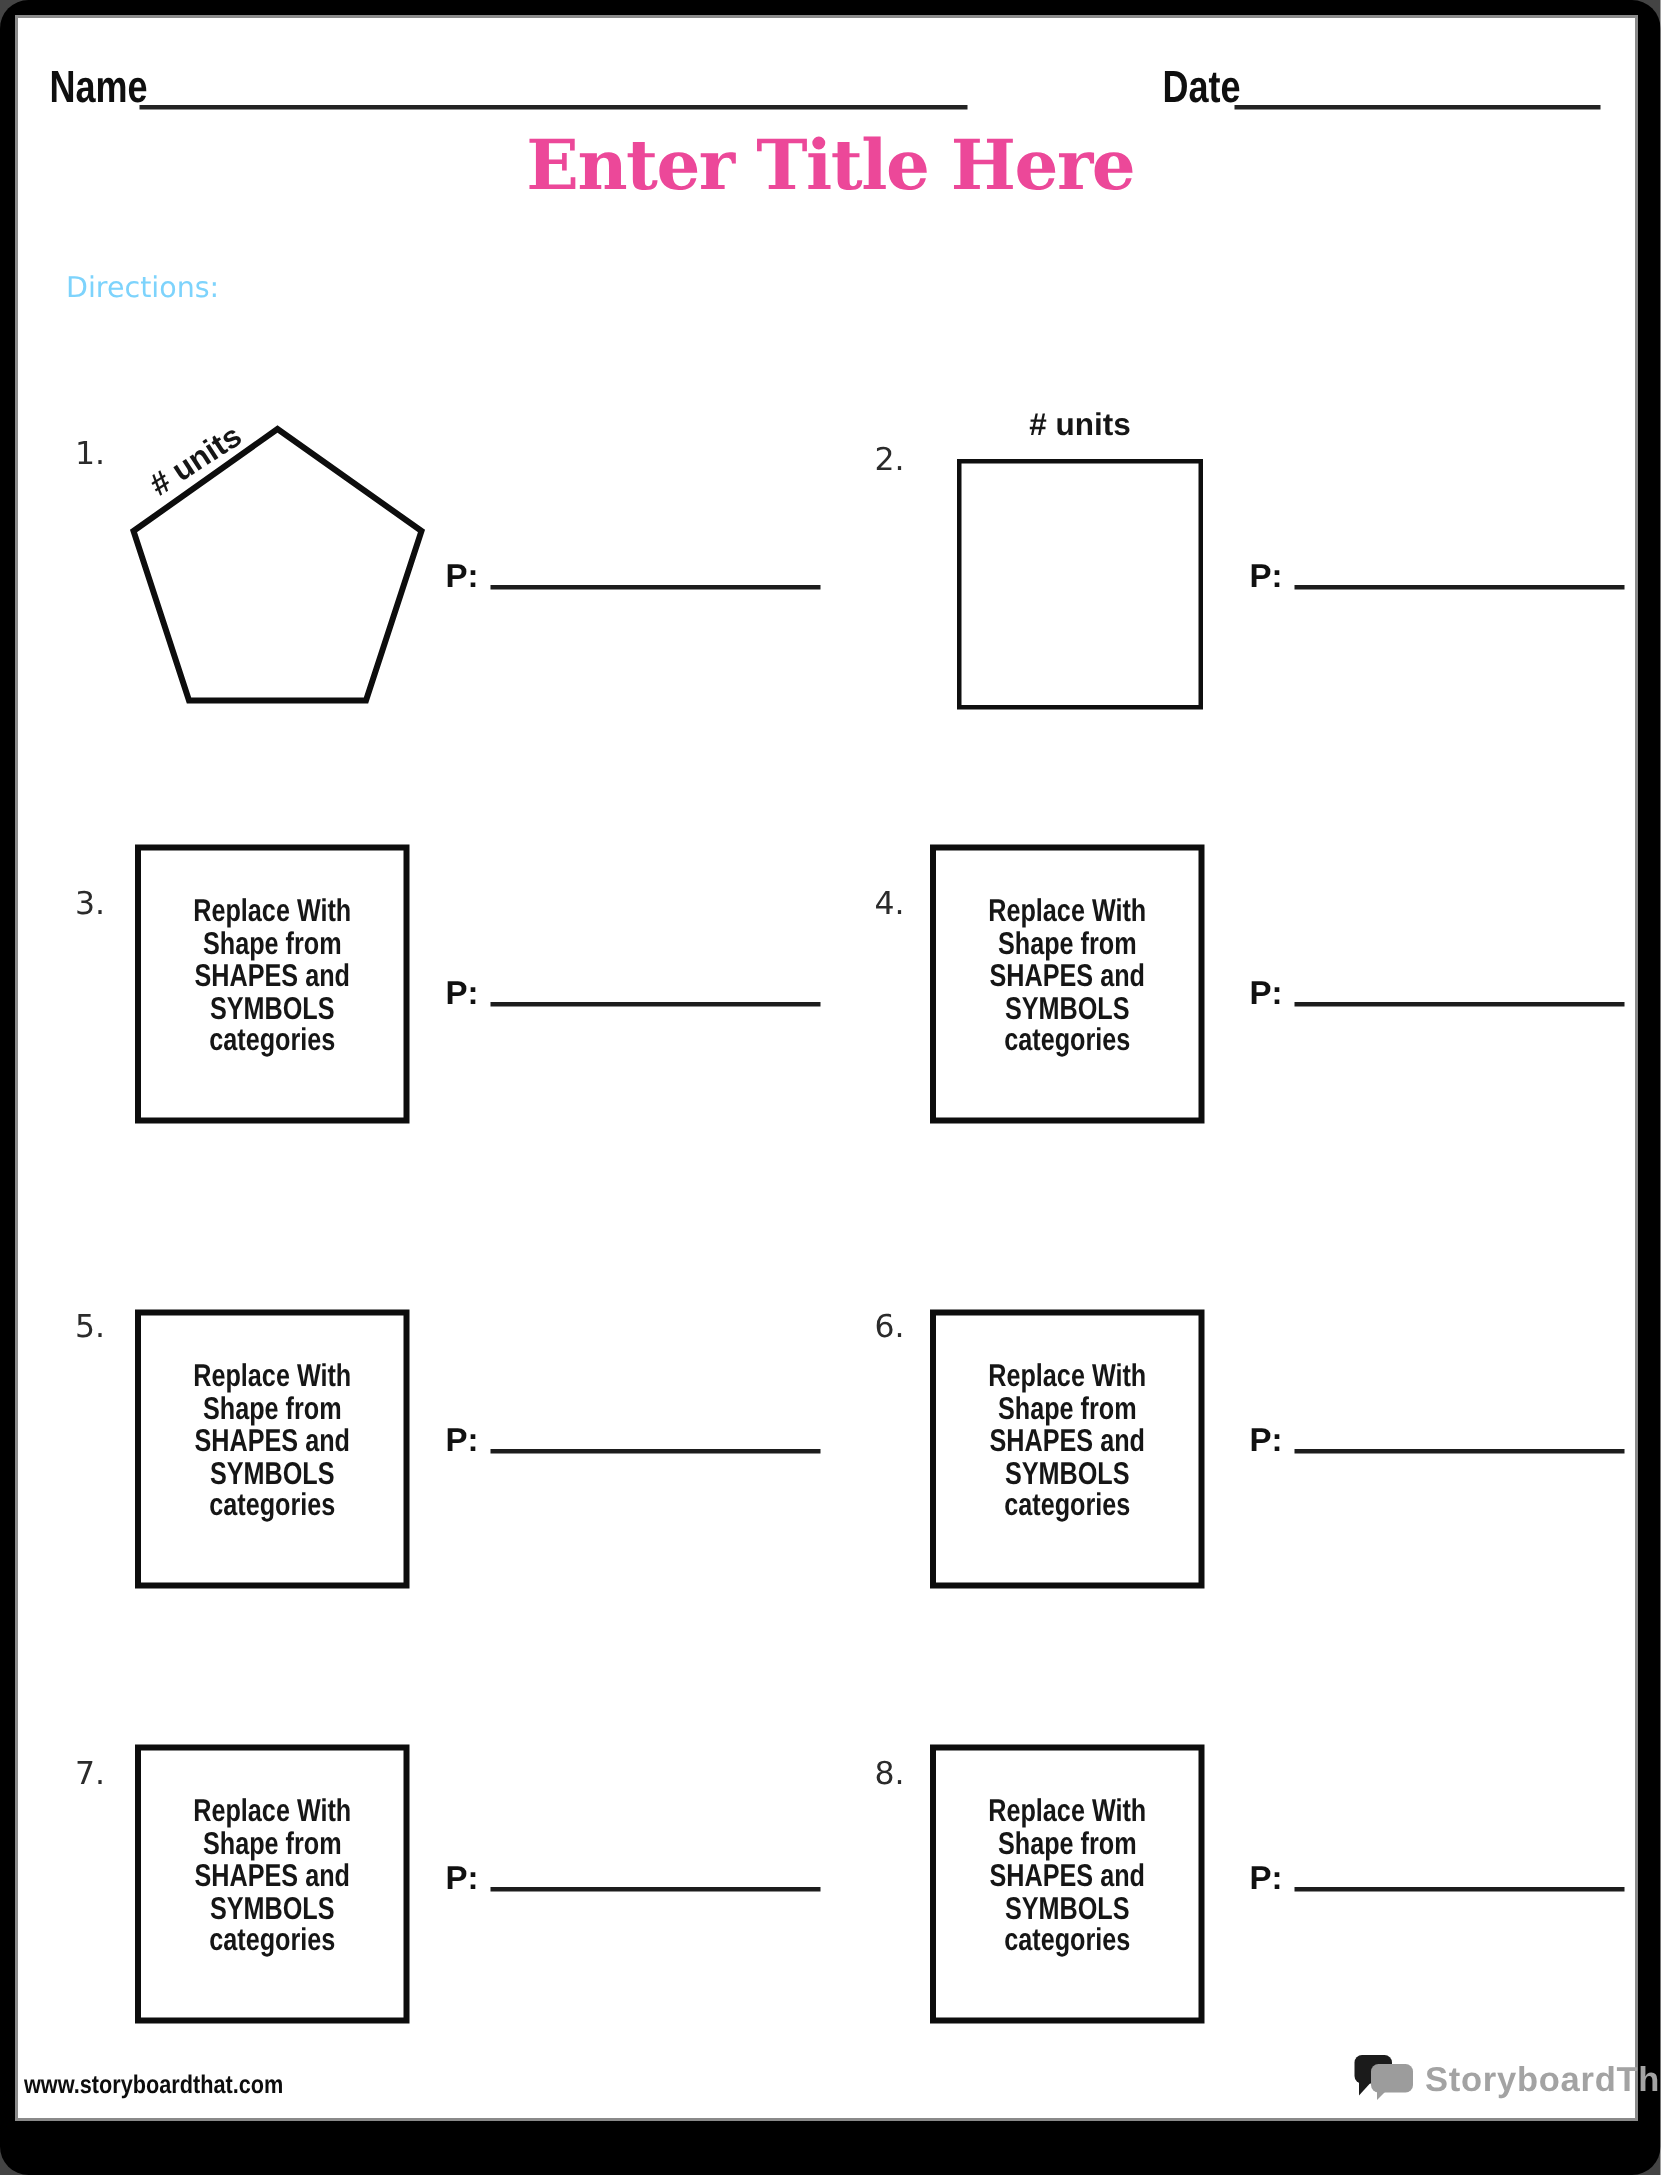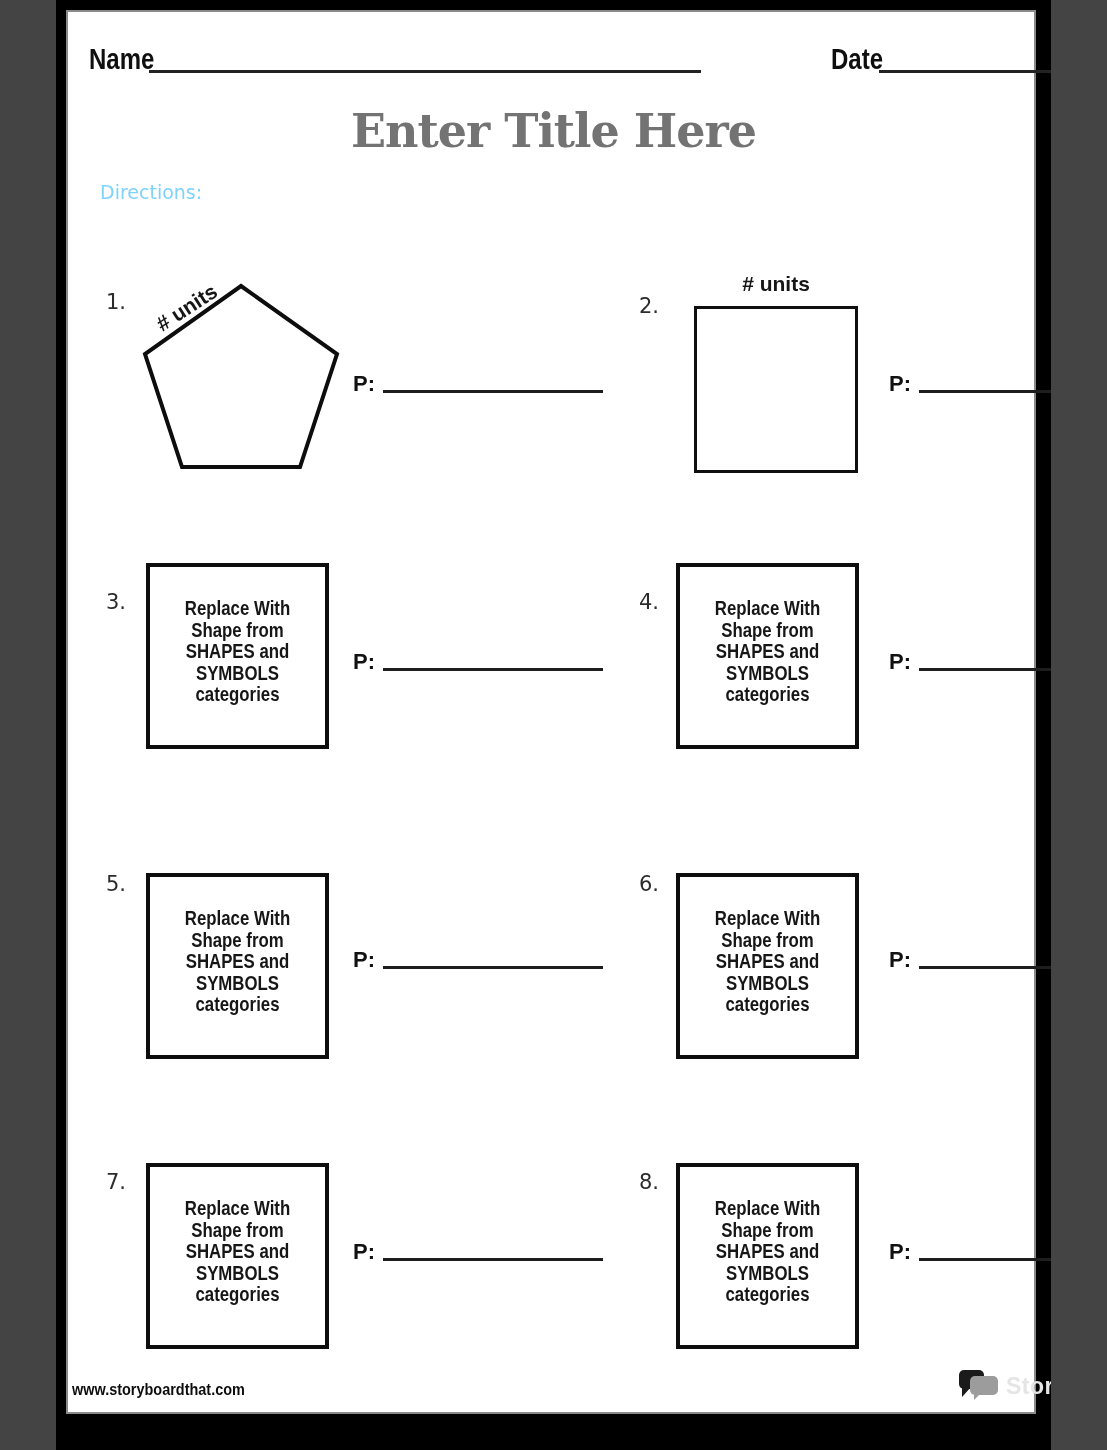--- a/index.html
+++ b/index.html
@@ -1,32 +1,32 @@
 <!DOCTYPE html>
 <html><head>
 <meta charset="utf-8">
 <style>
   * { margin:0; padding:0; box-sizing:border-box; }
   body { background:#444; font-family:"Liberation Sans", sans-serif; }
   .frame {
-    position:relative; width:995px; height:1450px; background:#000;
-    overflow:hidden; margin:0 auto;
+    position:relative; width:1107px; height:1450px; background:#000;
+    overflow:hidden; margin:0 auto;border-radius:19px;
   }
   .sheet {
     position:absolute; left:12px; top:12px; right:17px; bottom:38px;
     background:#fff; outline:2px solid #8a8a8a;
   }
   .abs { position:absolute; }
   .cond { font-weight:700; display:inline-block; transform:scaleX(.8); transform-origin:0 50%; }
   .hdr-label { font-size:30px; color:#0f0f0f; letter-spacing:0; }
   .rule { position:absolute; border-bottom:3px solid #232323; height:0; }
   .title {
-    position:absolute; left:0; right:0; top:104px; text-align:center;
+    position:absolute; left:0; right:0; top:83px; text-align:center;
     font-family:"DejaVu Serif", serif; font-weight:700; font-size:46px;
-    letter-spacing:-1px; color:#737373;
+    letter-spacing:-1px; color:#ec4899;
   }
   .directions { position:absolute; left:44px; top:181px; font-family:"DejaVu Sans",sans-serif; font-size:19px; color:#7dd3fc; }
   .num { position:absolute; font-family:"DejaVu Sans",sans-serif; font-size:21px; color:#2b2b2b; }
   .units-label { position:absolute; font-weight:600; font-size:21px; color:#161616; }
   .units-rot { transform:rotate(-33deg); transform-origin:0 0; white-space:nowrap; }
   .square-shape { position:absolute; width:164px; height:167px; border:3px solid #0f0f0f; background:#fff; }
   .ph-box { position:absolute; width:183px; height:186px; border:4px solid #0d0d0d; background:#fff; padding-top:30px; }
   .ph-text { text-align:center; font-size:21px; line-height:21.5px; font-weight:700; color:#161616;
              transform:scaleX(.8); transform-origin:50% 0; }
   .pgroup { position:absolute; display:flex; align-items:flex-end; }
@@ -35,21 +35,21 @@
   .pent-svg { position:absolute; left:83px; top:280px; }
   .footer-url { position:absolute; left:16px; top:1380px; font-size:17px; color:#0d0d0d; }
   .logo { position:absolute; left:903px; top:1367px; width:185px; height:40px; }
   .bubble-black { position:absolute; left:0; top:3px; width:25px; height:19px; background:#1b1b1b; border-radius:5px; }
   .bubble-black::after { content:""; position:absolute; left:3px; top:16px; width:0; height:0;
     border-top:11px solid #1b1b1b; border-right:10px solid transparent; }
   .bubble-gray { position:absolute; left:11px; top:9px; width:28px; height:19px; background:#9c9c9c; border-radius:5px; }
   .bubble-gray::after { content:""; position:absolute; left:4px; top:16px; width:0; height:0;
     border-top:8px solid #9c9c9c; border-right:8px solid transparent; }
   .logo-text { position:absolute; left:47px; top:6px; font-size:23px; font-weight:600; letter-spacing:.5px; white-space:nowrap; }
-  .logo-primary { color:#e5e5e5; }
+  .logo-primary { color:#a3a3a3; }
   .logo-secondary { color:#a3a3a3; }
 </style>
 </head>
 <body>
 
 <div class="frame">
   <div class="sheet"></div>
 
   <div class="abs hdr-label" style="left:33px; top:42px;"><span class="cond">Name</span></div>
   <div class="rule" style="left:93px; top:70px; width:552px;"></div>

